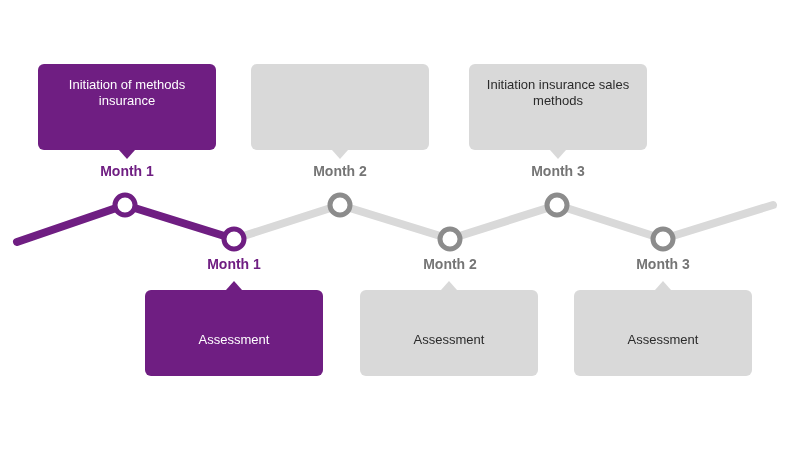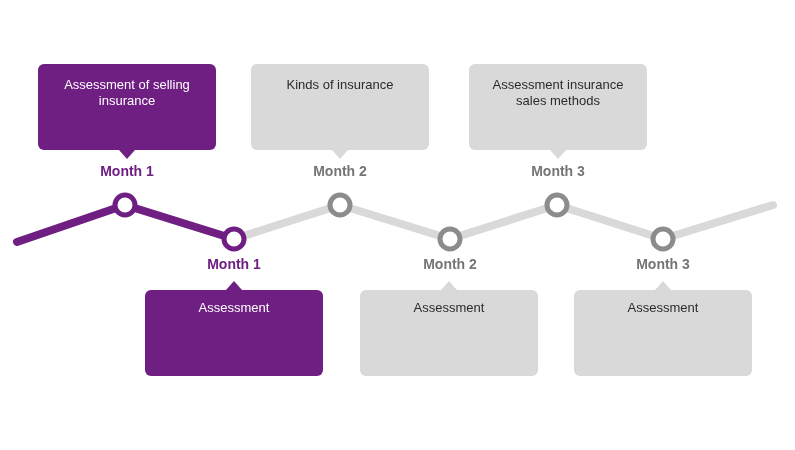--- a/index.html
+++ b/index.html
@@ -67,21 +67,21 @@
     top: -9px;
     border-bottom: 9px solid;
   }
   .callout.purple .ptr { border-top-color: #6f1e82; border-bottom-color: #6f1e82; }
   .callout.gray   .ptr { border-top-color: #d9d9d9; border-bottom-color: #d9d9d9; }
 
   .callout .box-label {
     display: block;
     padding: 13px 10px 0 10px;
   }
-  .callout.bottom-box .box-label { padding-top: 10px; }
+  .callout.bottom-box .box-label { padding-top: 10px; margin-top: 32px; }
 
   
   #top-box-1 { left: 38px;  top: 64px; }
   #top-box-2 { left: 251px; top: 64px; }
   #top-box-3 { left: 469px; top: 64px; }
 
   
   #bottom-box-1 { left: 145px; top: 290px; }
   #bottom-box-2 { left: 360px; top: 290px; }
   #bottom-box-3 { left: 574px; top: 290px; }
@@ -114,29 +114,28 @@
     <polyline class="seg purple" points="17,242 125,205 234,239"></polyline>
     <circle class="node purple" cx="125" cy="205" r="10"></circle>
     <circle class="node purple" cx="234" cy="239" r="10"></circle>
     <circle class="node gray" cx="340" cy="205" r="10"></circle>
     <circle class="node gray" cx="450" cy="239" r="10"></circle>
     <circle class="node gray" cx="557" cy="205" r="10"></circle>
     <circle class="node gray" cx="663" cy="239" r="10"></circle>
   </svg>
 
   <div id="top-box-1" class="callout purple top-box">
-    <span class="box-label">Assessment of selling insurance</span>
+    <span class="box-label">Initiation of methods insurance</span>
     <span class="ptr"></span>
   </div>
   <div id="top-box-2" class="callout gray top-box">
-    <span class="box-label">Kinds of insurance</span>
     <span class="ptr"></span>
   </div>
   <div id="top-box-3" class="callout gray top-box">
-    <span class="box-label">Assessment insurance sales methods</span>
+    <span class="box-label">Initiation insurance sales methods</span>
     <span class="ptr"></span>
   </div>
 
   <div id="month-top-1" class="month-label purple">Month 1</div>
   <div id="month-top-2" class="month-label gray">Month 2</div>
   <div id="month-top-3" class="month-label gray">Month 3</div>
 
   <div id="month-bottom-1" class="month-label purple">Month 1</div>
   <div id="month-bottom-2" class="month-label gray">Month 2</div>
   <div id="month-bottom-3" class="month-label gray">Month 3</div>

